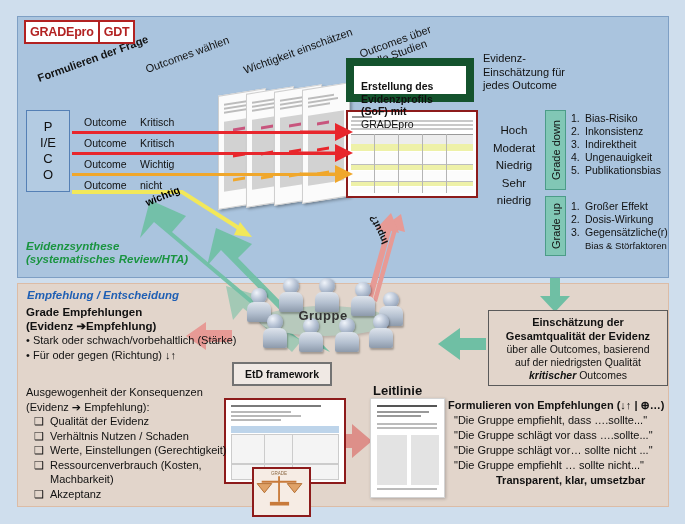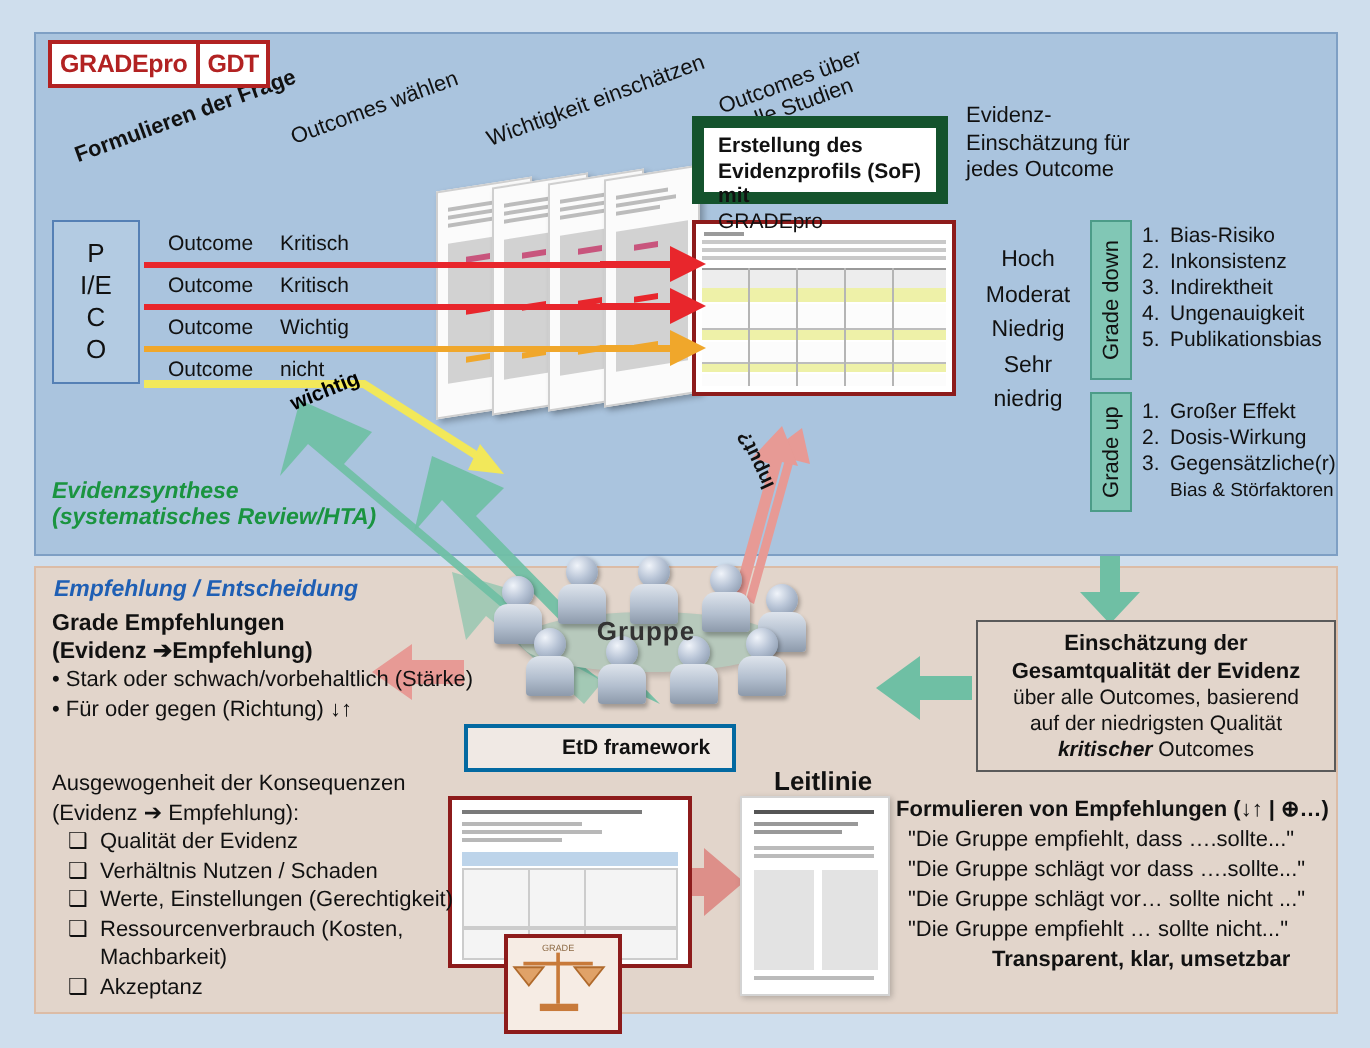--- a/index.html
+++ b/index.html
@@ -55,21 +55,21 @@
   
   #studies{position:absolute;left:218px;top:86px;width:130px;height:128px;z-index:22;}
   .study-doc{position:absolute;top:0;width:46px;height:112px;background:#fbfbfb;border:1px solid #cfcfcf;
       box-shadow:2px 2px 3px rgba(0,0,0,.28);transform:skewY(-9deg);}
   .study-doc .ln{position:absolute;left:5px;height:1.5px;background:#bcbcbc;}
   .study-doc .blk{position:absolute;left:5px;right:5px;background:#d2d2d2;}
   .study-doc .mark{position:absolute;height:3px;}
 
   
   #sof-title-box{position:absolute;left:346px;top:58px;width:128px;height:44px;background:#ffffff;
-      border:6px solid #14532d;padding:3px 7px;box-sizing:border-box;z-index:27;}
+      border:8px solid #14532d;padding:14px 7px;box-sizing:border-box;z-index:27;}
   #sof-title-box .t1{font-size:10.5px;font-weight:bold;color:#111;line-height:12.5px;}
   #sof-title-box .t2{font-size:10.5px;color:#111;line-height:13px;}
 
   #sof-table-box{position:absolute;left:346px;top:110px;width:128px;height:84px;background:#ffffff;
       border:2px solid #8d1b1b;z-index:26;overflow:hidden;}
   .sof-r{position:absolute;left:3px;right:3px;}
 
   
   .rtext{position:absolute;font-size:11px;color:#111;line-height:13.5px;z-index:25;}
   #evidenz-einschaetzung{left:483px;top:52px;width:86px;}
@@ -99,32 +99,32 @@
   .person{position:absolute;width:26px;height:34px;}
   .person .head{position:absolute;left:5px;top:0;width:16px;height:16px;border-radius:50%;
      background:radial-gradient(circle at 35% 30%, #f0f4fa 0%, #b8c4d6 45%, #7d8da3 100%);
      box-shadow:1px 1px 2px rgba(0,0,0,.3);}
   .person .body{position:absolute;left:1px;top:14px;width:24px;height:20px;border-radius:7px 7px 2px 2px;
      background:linear-gradient(180deg,#dee4ec 0%,#b3bfcf 55%,#8d9aab 100%);
      box-shadow:1px 2px 2px rgba(0,0,0,.28);}
 
   
   #etd-framework{position:absolute;left:232px;top:362px;width:96px;height:20px;background:#f0e9e4;
-      border:2px solid #0369a1;display:flex;align-items:center;justify-content:center;z-index:28;padding-left:36px;}
+      border:2px solid #737373;display:flex;align-items:center;justify-content:center;z-index:28;}
   #etd-framework span{font-size:10.5px;font-weight:bold;color:#111;}
 
   
   #gesamt-box{left:488px;top:310px;width:180px;height:76px;background:#e2d5cb;border:1px solid #5a5a5a;
       position:absolute;z-index:26;text-align:center;padding:5px 6px 0;box-sizing:border-box;}
   #gesamt-box .b1{font-size:11px;font-weight:bold;line-height:13.5px;color:#111;}
   #gesamt-box .b2{font-size:10.5px;line-height:13px;color:#111;}
   #gesamt-box .b2 i{font-weight:bold;font-style:italic;}
 
   
-  #lbl-leitlinie{position:absolute;left:387px;top:383px;font-size:13px;font-weight:bold;color:#111;z-index:26;}
+  #lbl-leitlinie{position:absolute;left:373px;top:383px;font-size:13px;font-weight:bold;color:#111;z-index:26;}
   #etd-doc{position:absolute;left:224px;top:398px;width:118px;height:82px;background:#fff;border:2px solid #8d1b1b;z-index:25;overflow:hidden;}
   #scale-img{position:absolute;left:252px;top:467px;width:55px;height:46px;background:#f6ece4;border:2px solid #8d1b1b;z-index:27;}
   #guideline-doc{position:absolute;left:370px;top:398px;width:73px;height:98px;background:#fff;border:1px solid #d3d3d3;
       box-shadow:1px 1px 3px rgba(0,0,0,.22);z-index:25;overflow:hidden;}
 
   
   #reco-block{position:absolute;left:26px;top:305px;width:260px;z-index:26;}
   #reco-block .h{font-size:11.5px;font-weight:bold;color:#111;line-height:14px;}
   #reco-block .b{font-size:11px;color:#111;line-height:14.5px;}
   #conseq-block{position:absolute;left:26px;top:385px;width:230px;z-index:26;}

